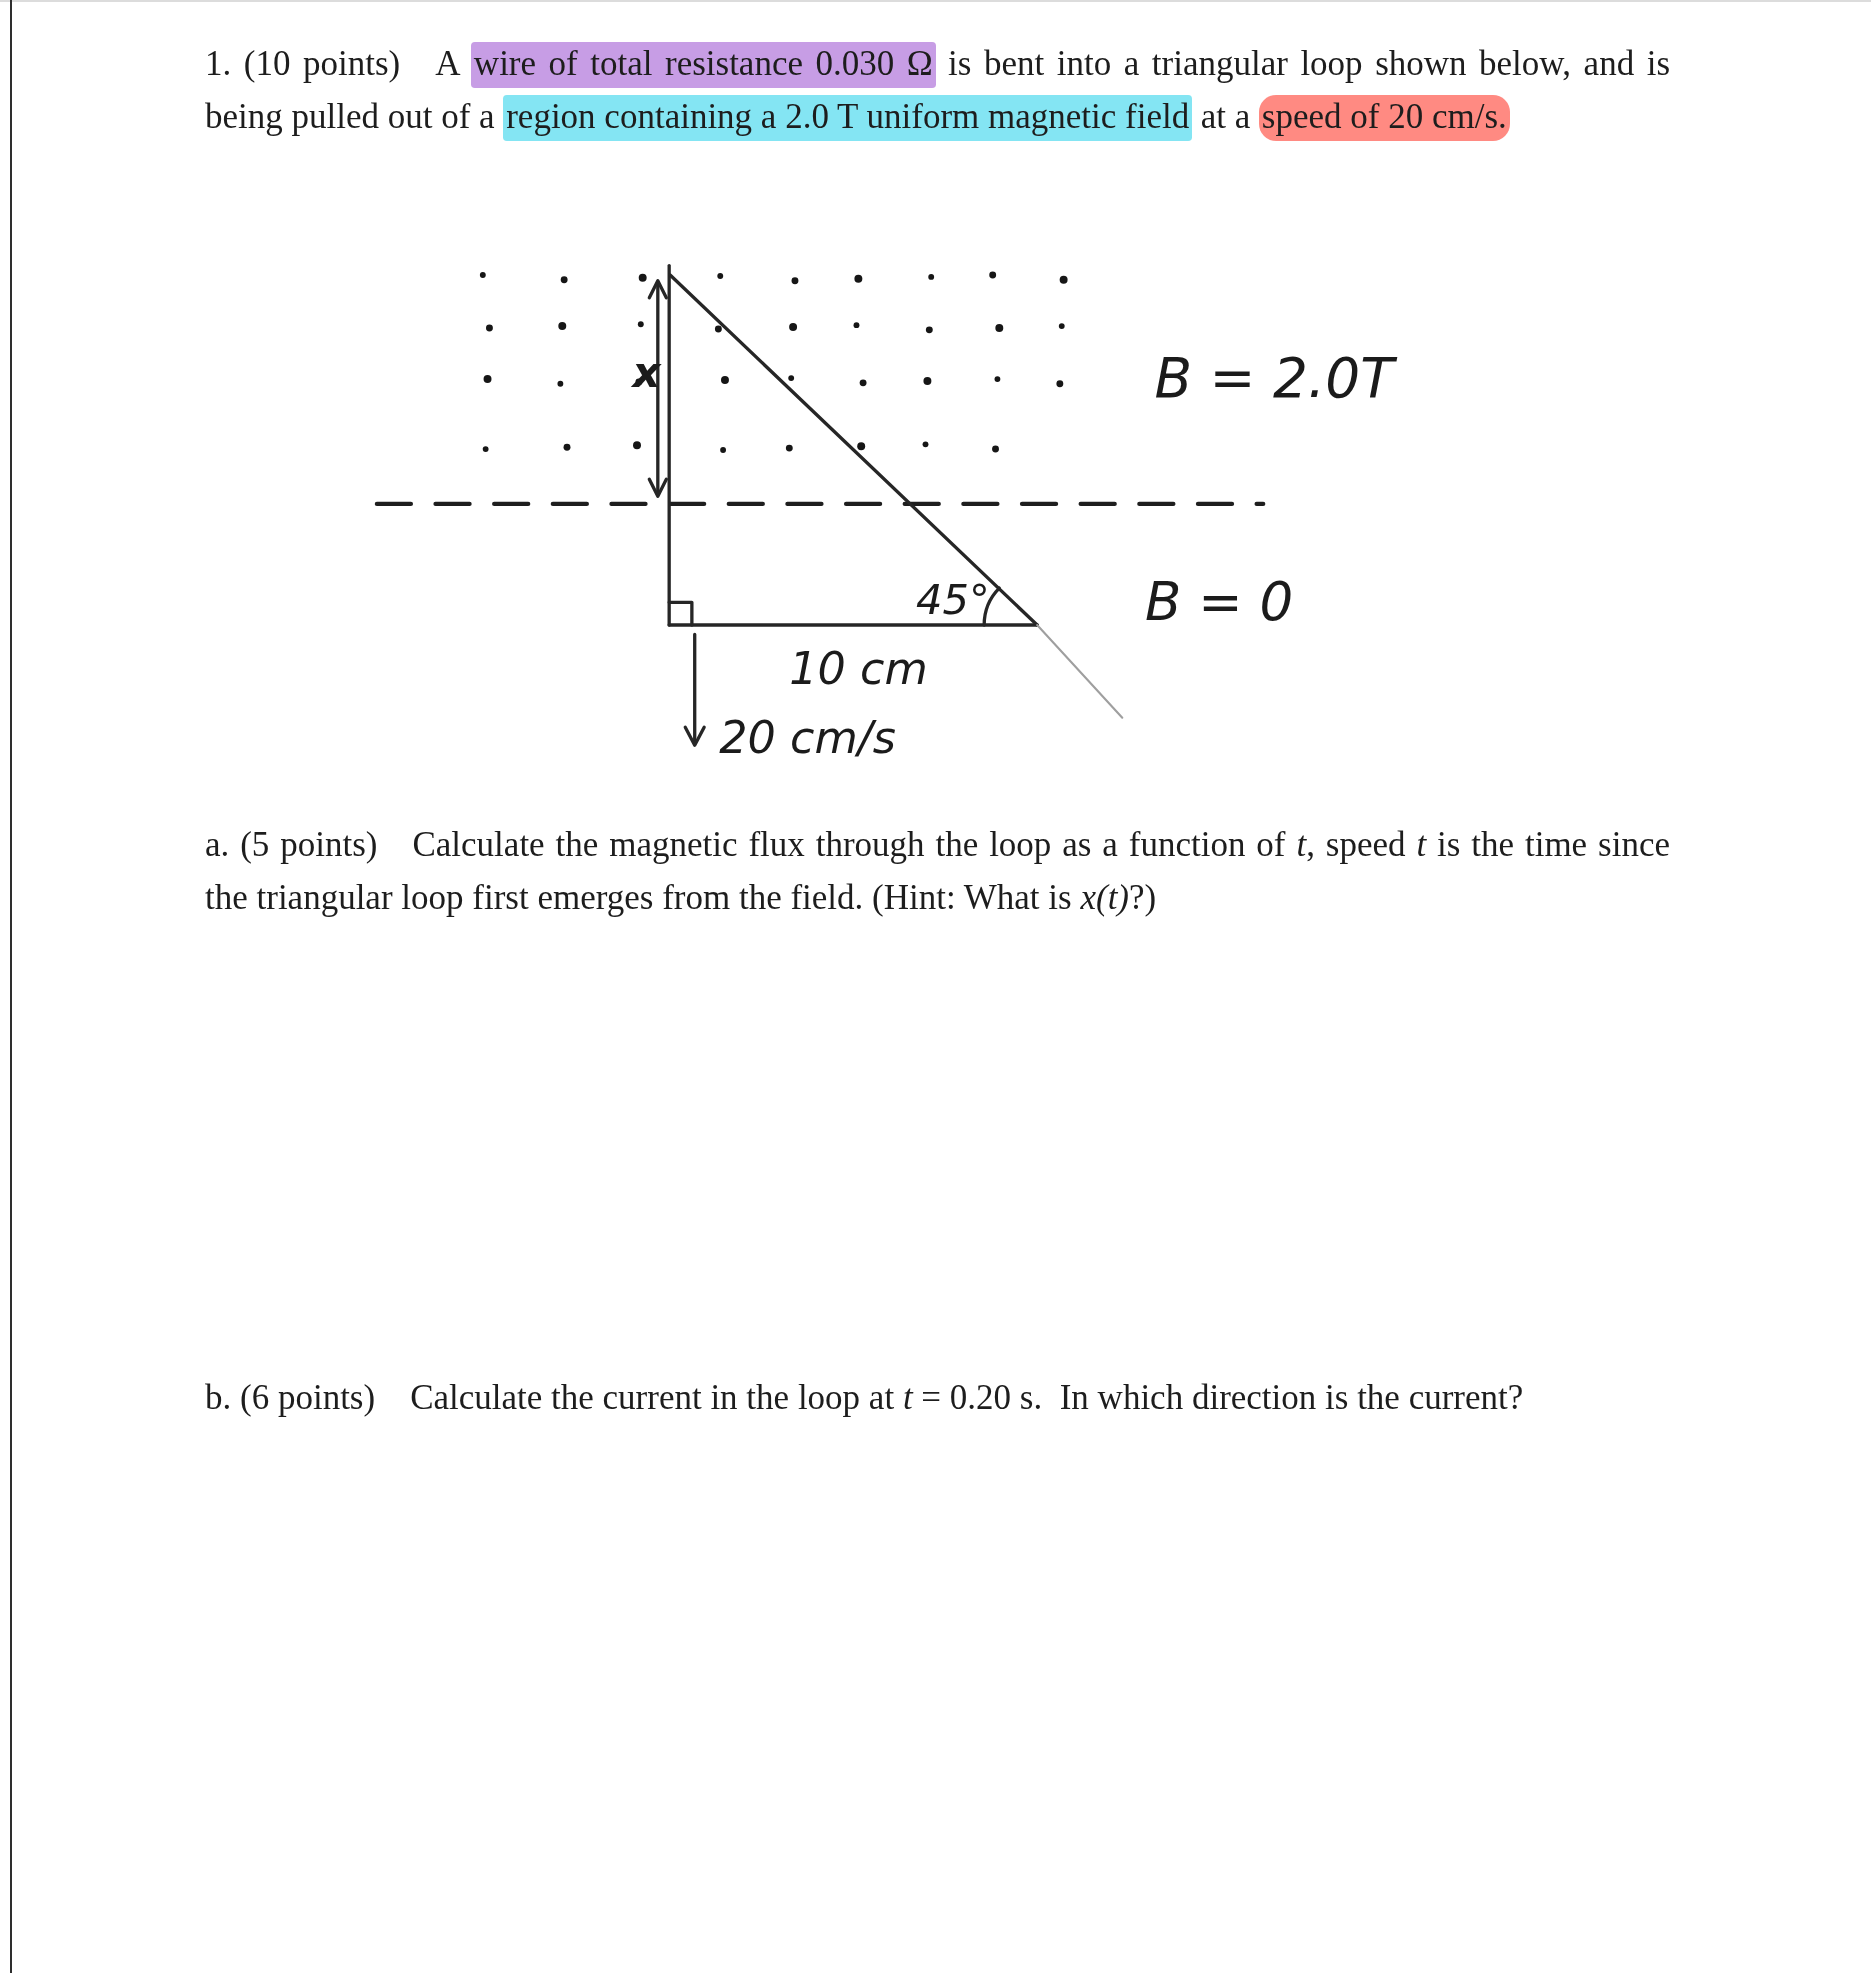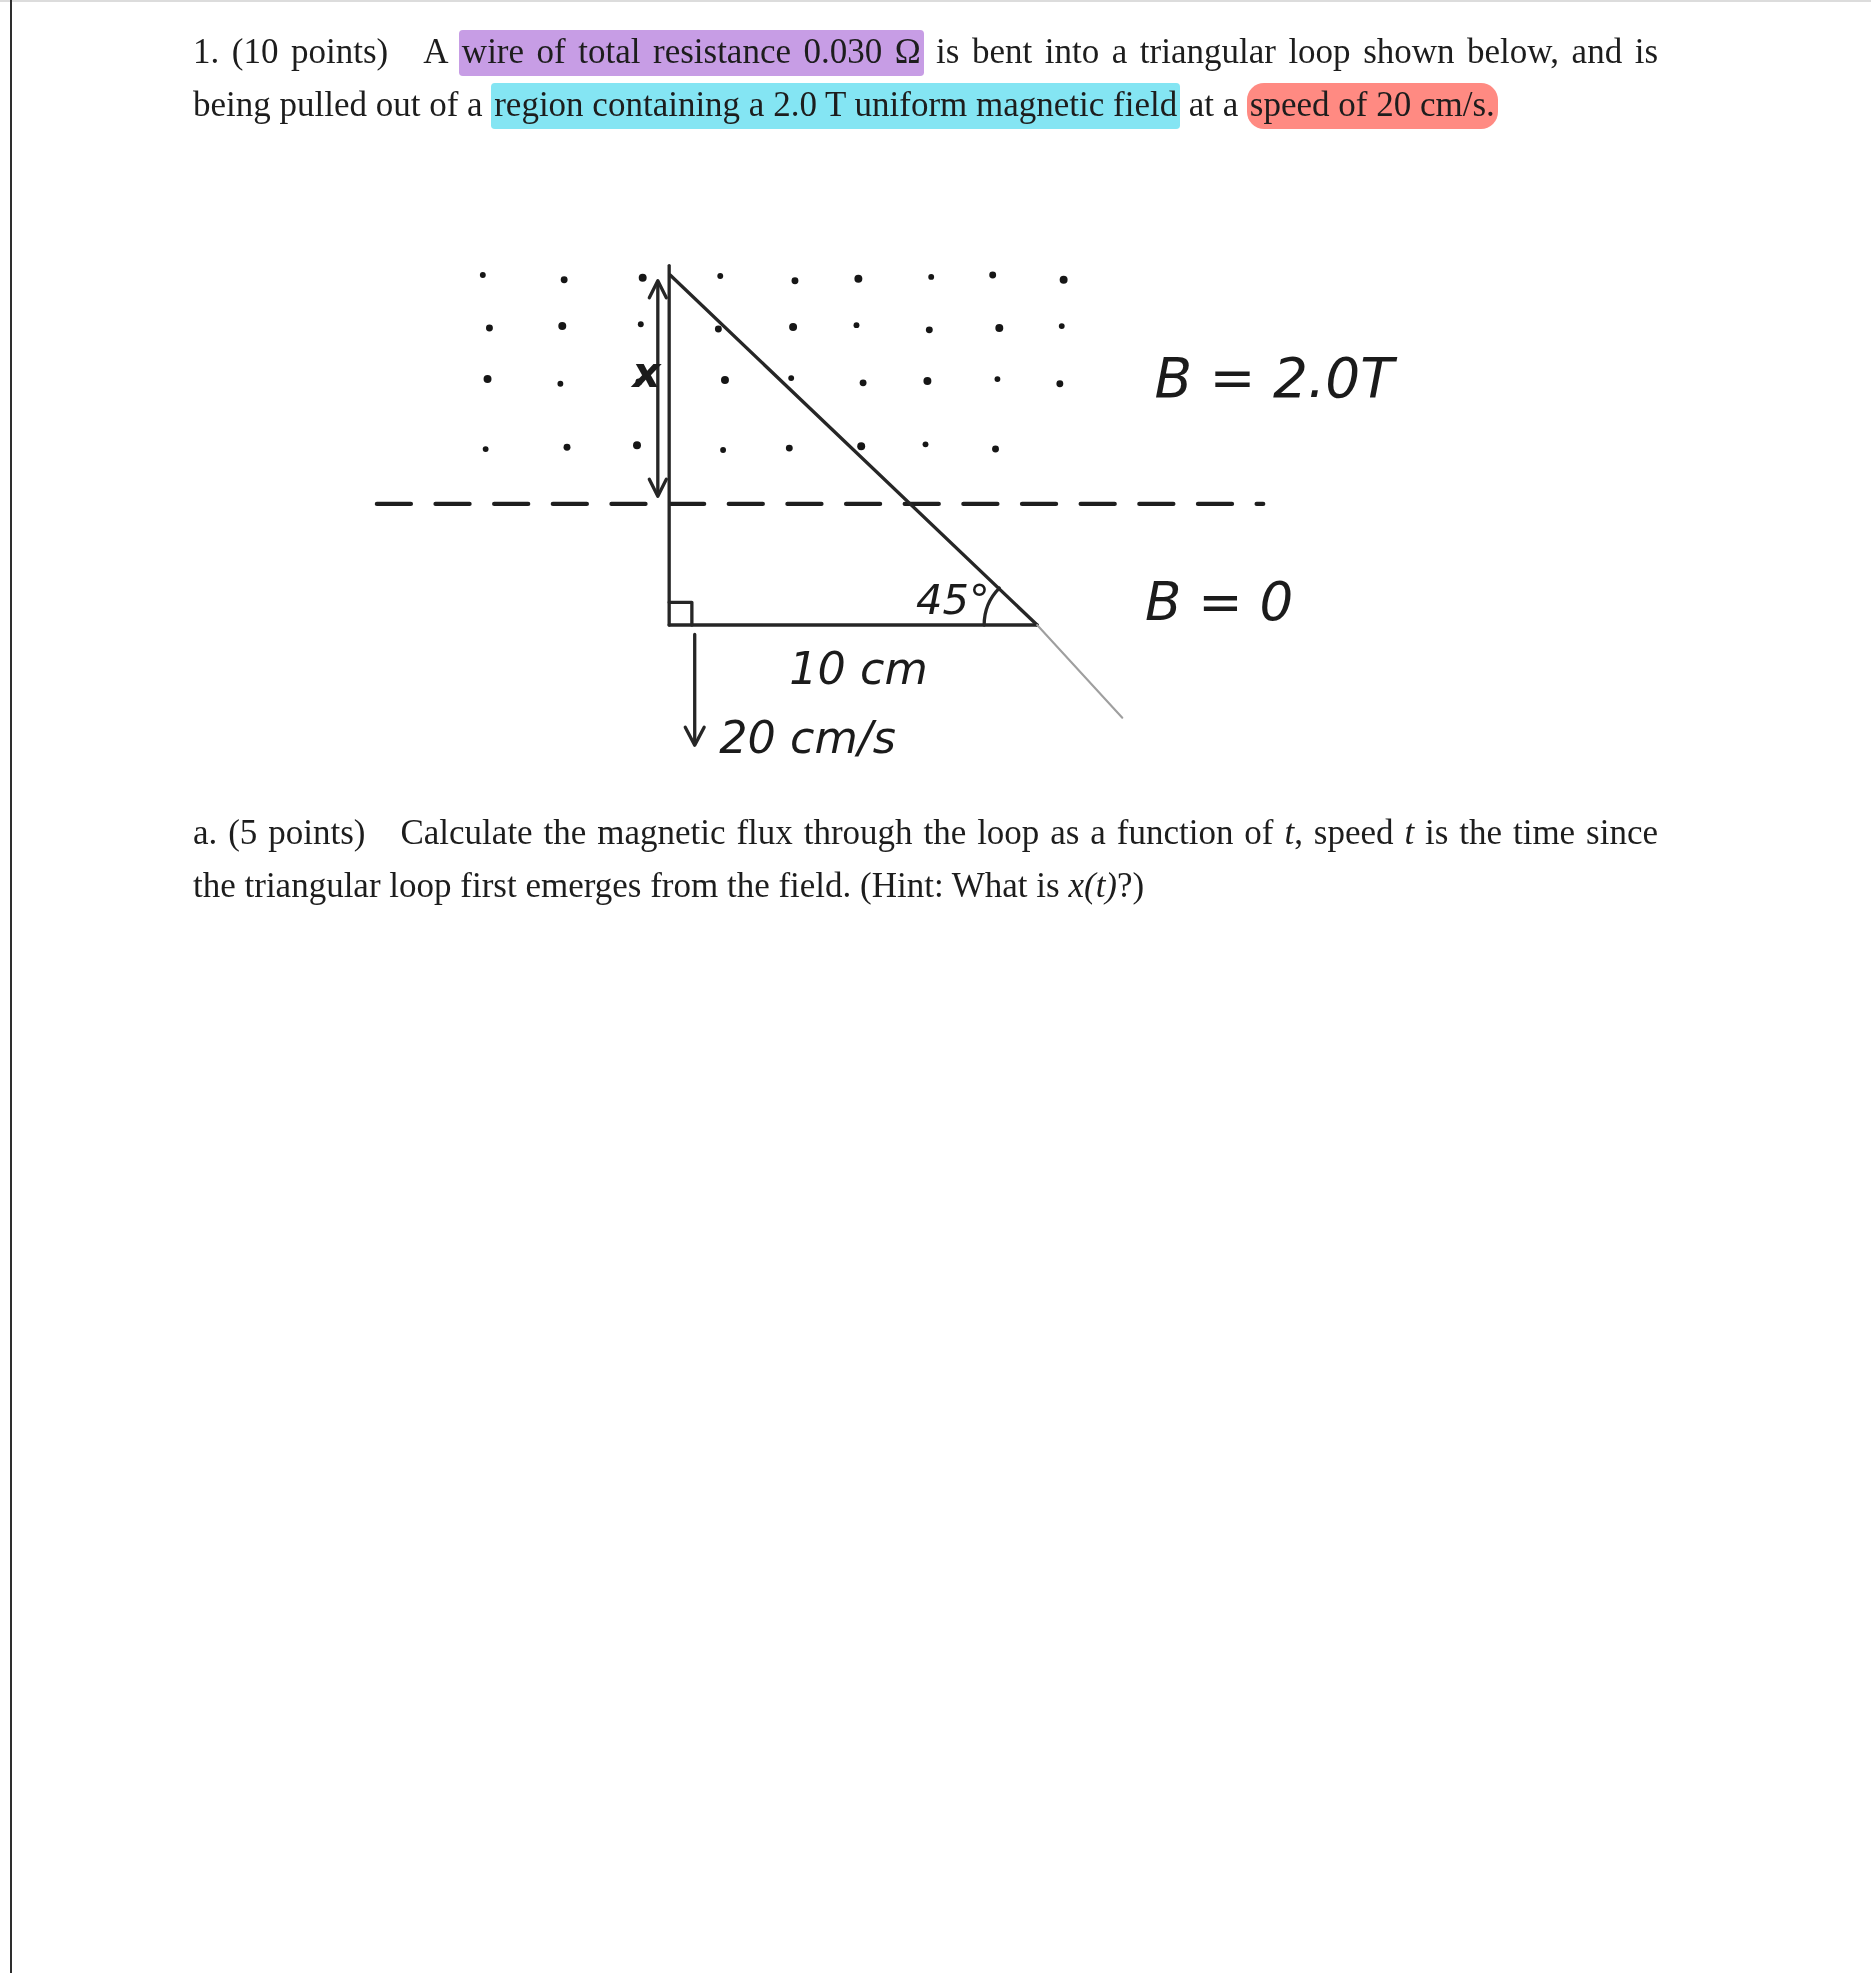--- a/index.html
+++ b/index.html
@@ -22,21 +22,21 @@
   }
   .left-edge {
     position: absolute; left: 9.5px; top: 0;
     width: 2.8px; height: 100%;
     background: #2e2e2e;
   }
   .para {
     position: absolute;
     left: 193px;
     width: 1465px;
-    margin: 0;
+    margin: 12px;
     font-size: 35px;
     line-height: 53px;
     text-align: justify;
   }
   #problem-paragraph { top: 24.6px; }
   #part-a { top: 806px; }
   #part-b { top: 1359px; }
   .mathvar { font-style: italic; }
   .hl {
     padding: 1.9px 2.8px 5.7px;
@@ -132,14 +132,15 @@
     <text class="hand" x="880" y="169" font-size="58">B = 2.0T</text>
     <text class="hand" x="870" y="405" font-size="56">B = 0</text>
     <text class="hand" x="628" y="398" font-size="44">45°</text>
     <text class="hand" x="494" y="472" font-size="47">10 cm</text>
     <text class="hand" x="420" y="545" font-size="47">20 cm/s</text>
     <text class="hand" x="343" y="158" font-size="46" font-weight="bold" text-anchor="middle">x</text>
   </svg>
 
   <p class="para" id="part-a"><span>a. (5 points) Calculate the magnetic flux through the loop as a function of </span><span class="mathvar">t</span><span>, speed </span><span class="mathvar">t</span><span> is the time since the triangular loop first emerges from the field. (Hint: What is </span><span class="mathvar">x(t)</span><span>?)</span></p>
 
+  <p class="para" id="part-b"><span>b. (6 points) Calculate the current in the loop at </span><span class="mathvar">t</span><span> = 0.20 s. In which direction is the current?</span></p>
 </div>
 
 
 </body></html>

